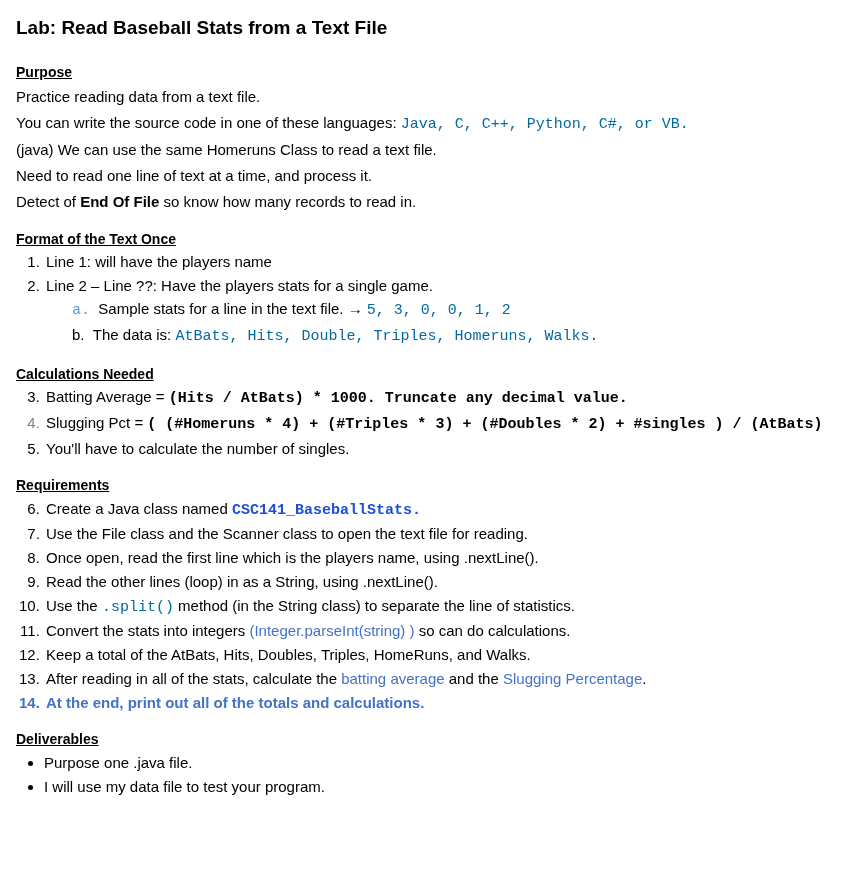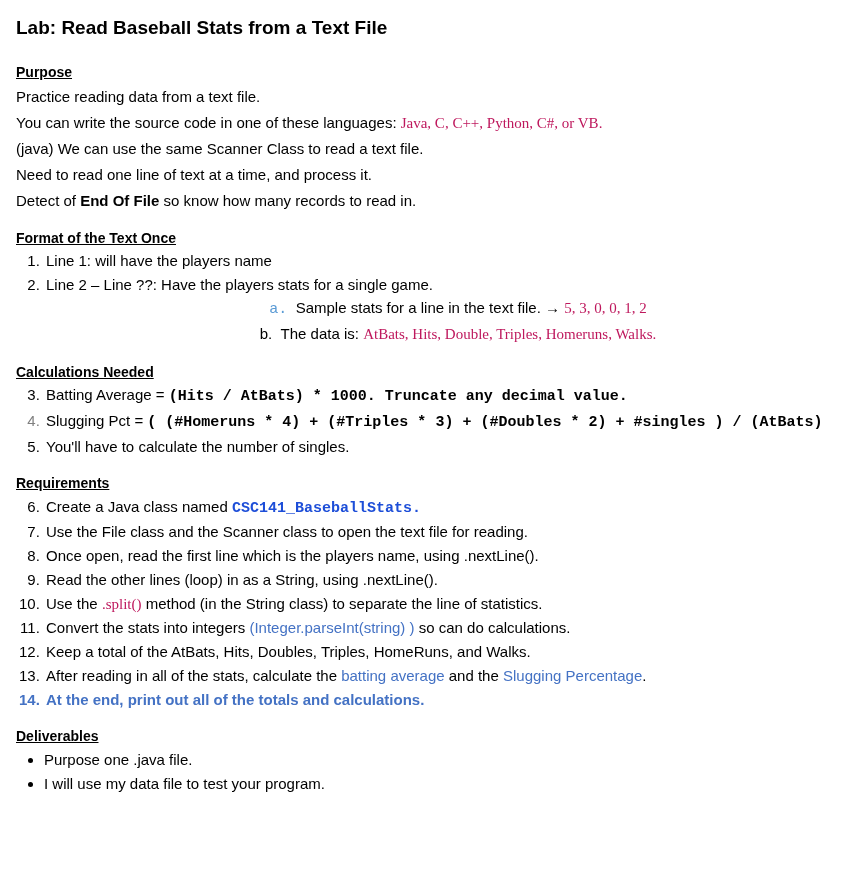--- a/index.html
+++ b/index.html
@@ -19,22 +19,22 @@
     margin: 0 0 20px 0;
   }
   h2.section {
     font-size: 14px;
     font-weight: 600;
     text-decoration: underline;
     margin: 16px 0 2px 0;
   }
   p { margin: 4px 0; }
   .code {
-    font-family: Liberation Serif, serif;
-    color: #be185d;
+    font-family: Liberation Mono, monospace;
+    color: #0369a1;
   }
   .code-purple {
     font-family: "Courier New", Courier, monospace;
     color: #1d4ed8;
     font-weight: 600;
   }
   .mono-bold {
     font-family: "Courier New", Courier, monospace;
     font-weight: 700;
   }
@@ -47,39 +47,39 @@
   ol.num {
     margin: 2px 0 2px 0;
     padding-left: 28px;
   }
   ol.num > li { margin: 2px 0; padding-left: 2px; }
   ol.alpha {
     list-style: none;
     margin: 2px 0 2px 0;
     padding-left: 26px;
   }
-  ol.alpha > li { margin: 2px 0; text-align: center; }
+  ol.alpha > li { margin: 2px 0; }
   ul.bul {
     margin: 2px 0;
     padding-left: 28px;
   }
   ul.bul > li { margin: 2px 0; }
   .li-grey-marker::marker { color: #808080; }
 </style>
 </head>
 <body>
 
 <h1 class="title">Lab: Read Baseball Stats from a Text File</h1>
 
 <h2 class="section">Purpose</h2>
 <p>Practice reading data from a text file.</p>
 <p>
   <span>You can write the source code in one of these languages: </span><span class="code">Java, C, C++, Python, C#, or VB.</span>
 </p>
-<p>(java) We can use the same Scanner Class to read a text file.</p>
+<p>(java) We can use the same Homeruns Class to read a text file.</p>
 <p>Need to read one line of text at a time, and process it.</p>
 <p>
   <span>Detect of </span><b>End Of File</b><span> so know how many records to read in.</span>
 </p>
 
 <h2 class="section">Format of the Text Once</h2>
 <ol class="num" start="1">
   <li>Line 1: will have the players name</li>
   <li>
     <span>Line 2 – Line ??: Have the players stats for a single game.</span>

